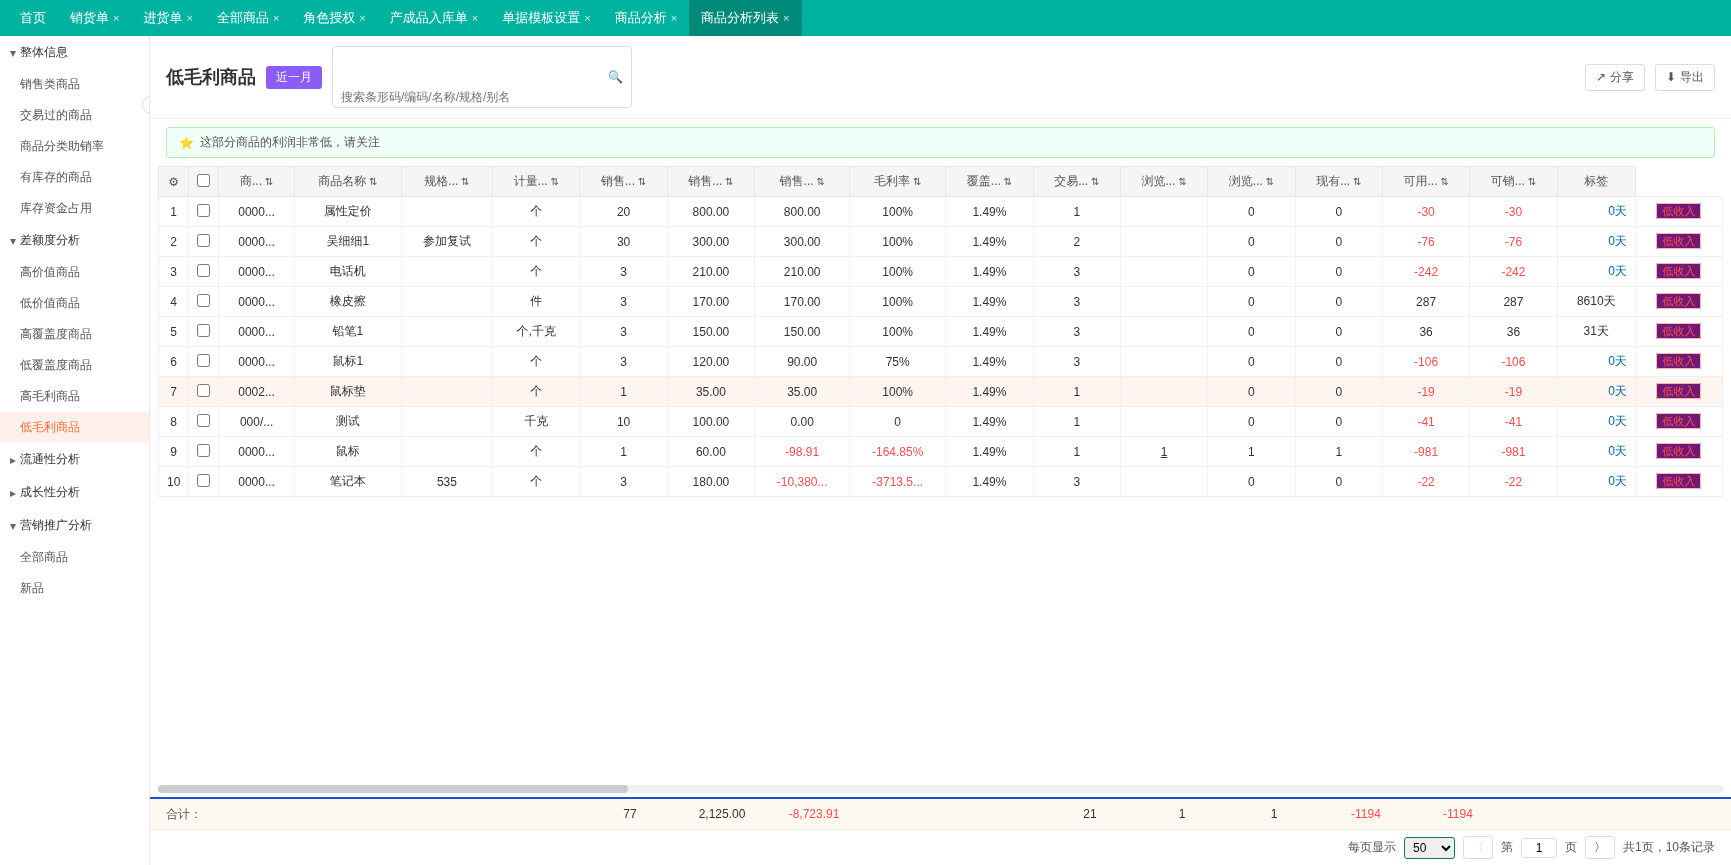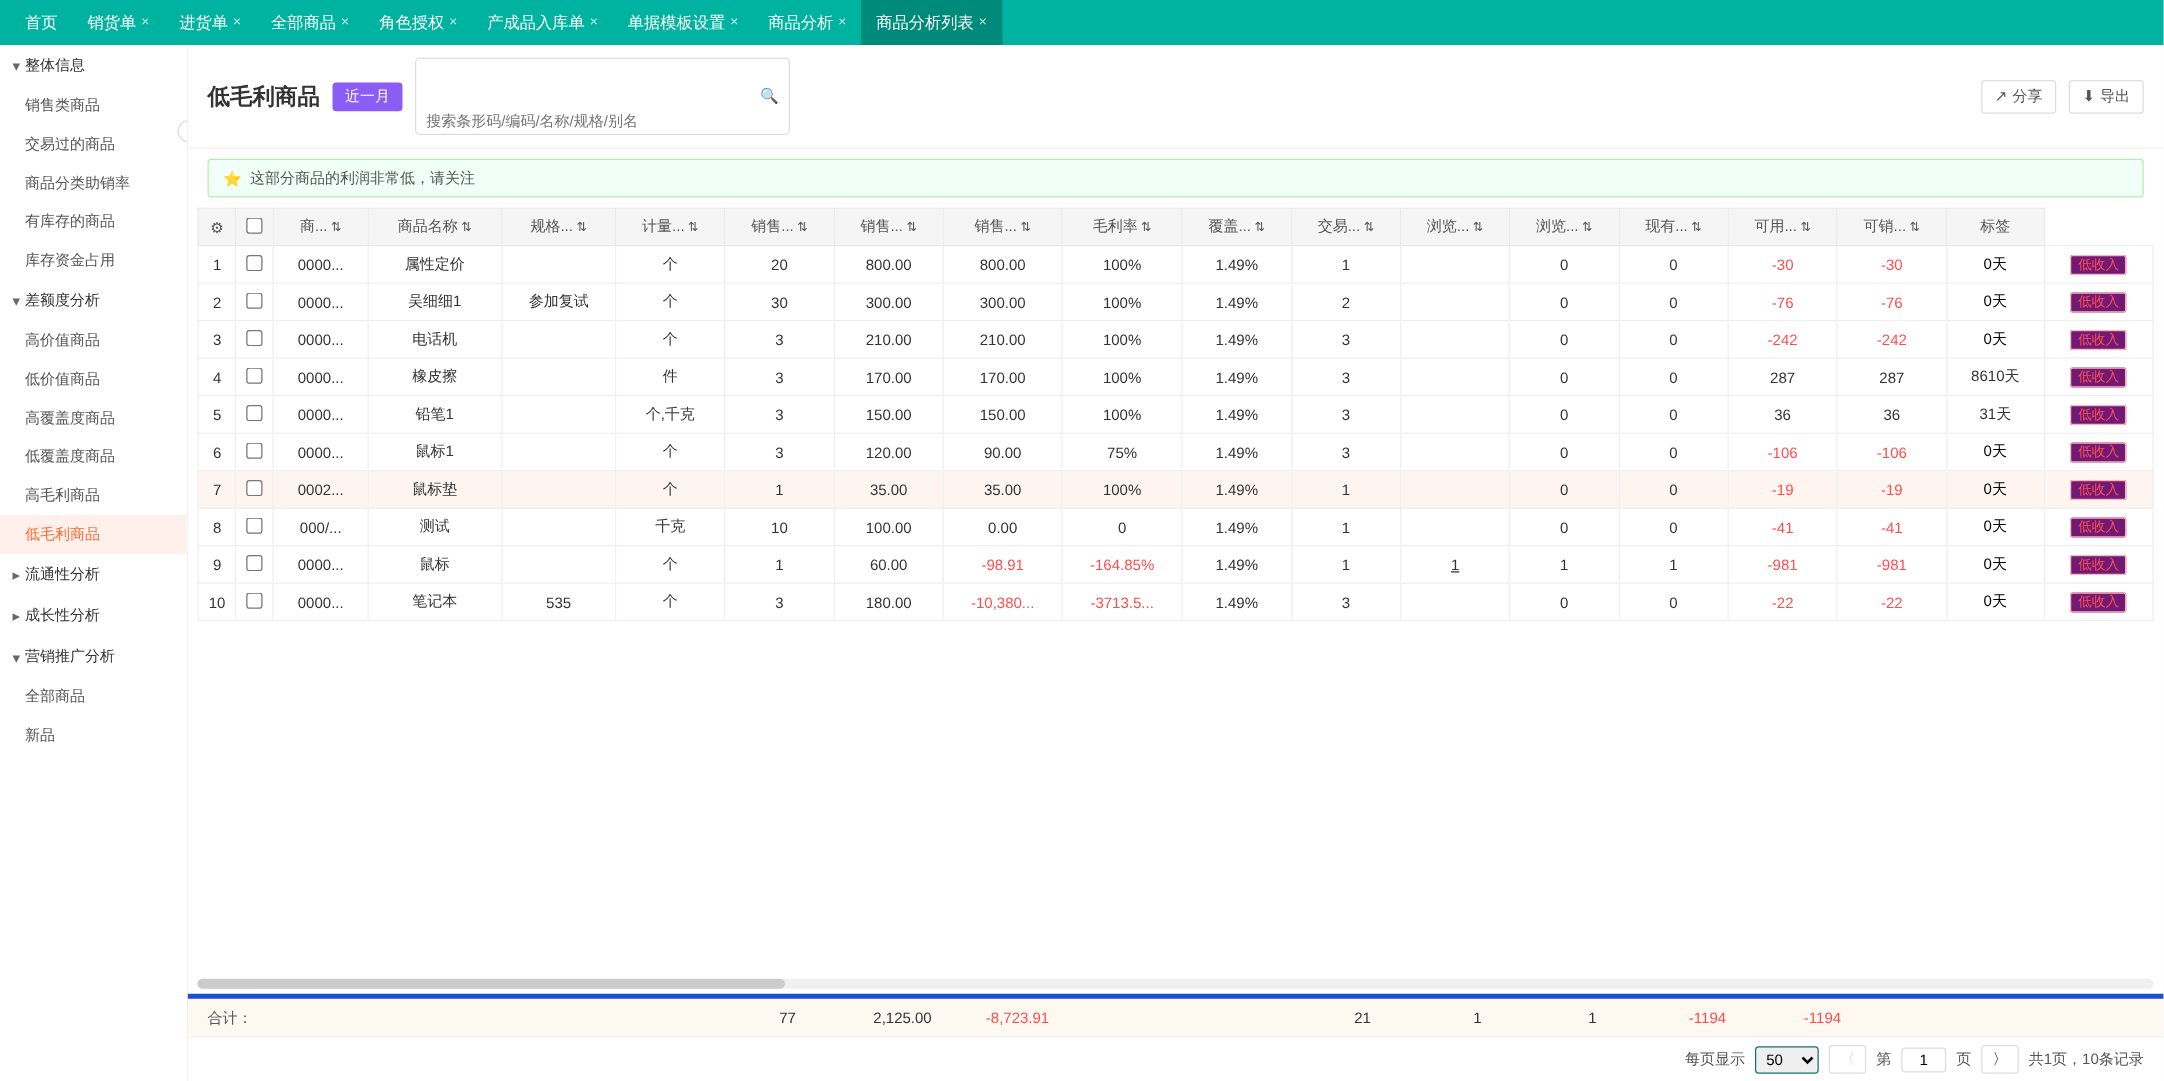--- a/index.html
+++ b/index.html
@@ -166,37 +166,37 @@
     }
     .data-table td {
       border: 1px solid #f0f0f0;
       padding: 6px 8px;
       text-align: center;
       white-space: nowrap;
       color: #333;
     }
     .data-table tr.highlight-row td { background: #fff5f0; }
     .data-table .red-text { color: #ff4d4f; }
-    .data-table .orange-text { color: #000000; }
+    .data-table .orange-text { color: #0369a1; text-align: right; }
     .data-table .tag-badge {
       background: #701a75;
       color: #ff4d4f;
       border: 1px solid #ffb3b3;
       border-radius: 2px;
       padding: 1px 5px;
       font-size: 11px;
     }
     .data-table .underline { text-decoration: underline; cursor: pointer; }
     .th-sort { cursor: pointer; }
     .th-sort::after { content: ' ⇅'; font-size: 10px; }
 
     
     .table-footer {
       background: #fdf8f0;
-      border-top: 4px solid #1d4ed8;
+      border-top: 2px solid #1d4ed8;
       padding: 6px 16px;
       display: flex;
       align-items: center;
       font-size: 12px;
     }
     .footer-label { color: #555; margin-right: 20px; }
     .footer-cells {
       display: flex;
       gap: 12px;
     }

